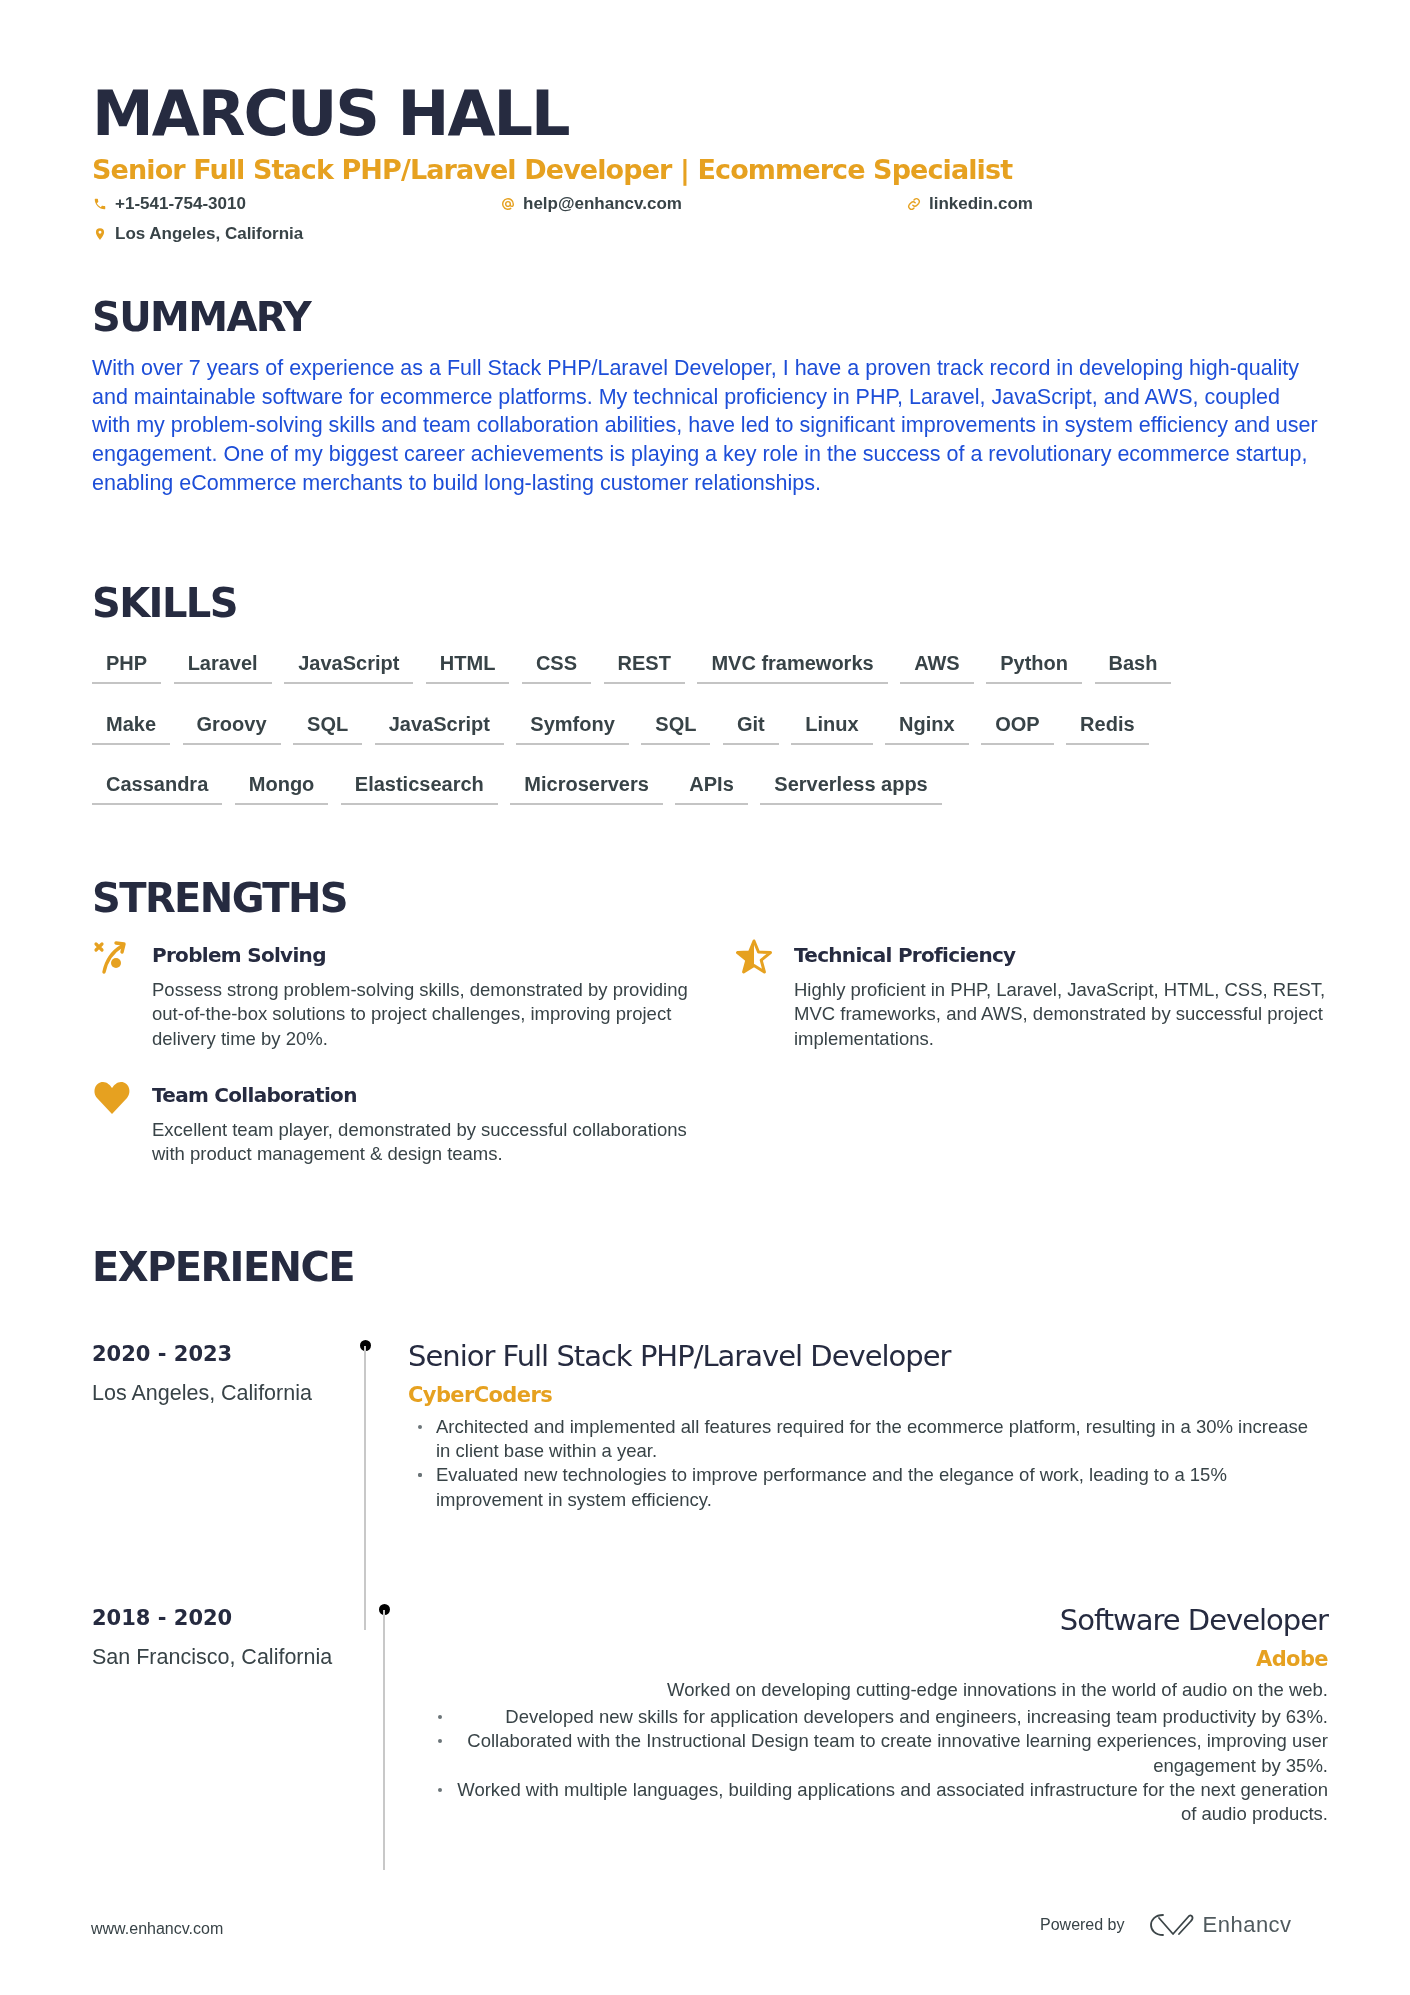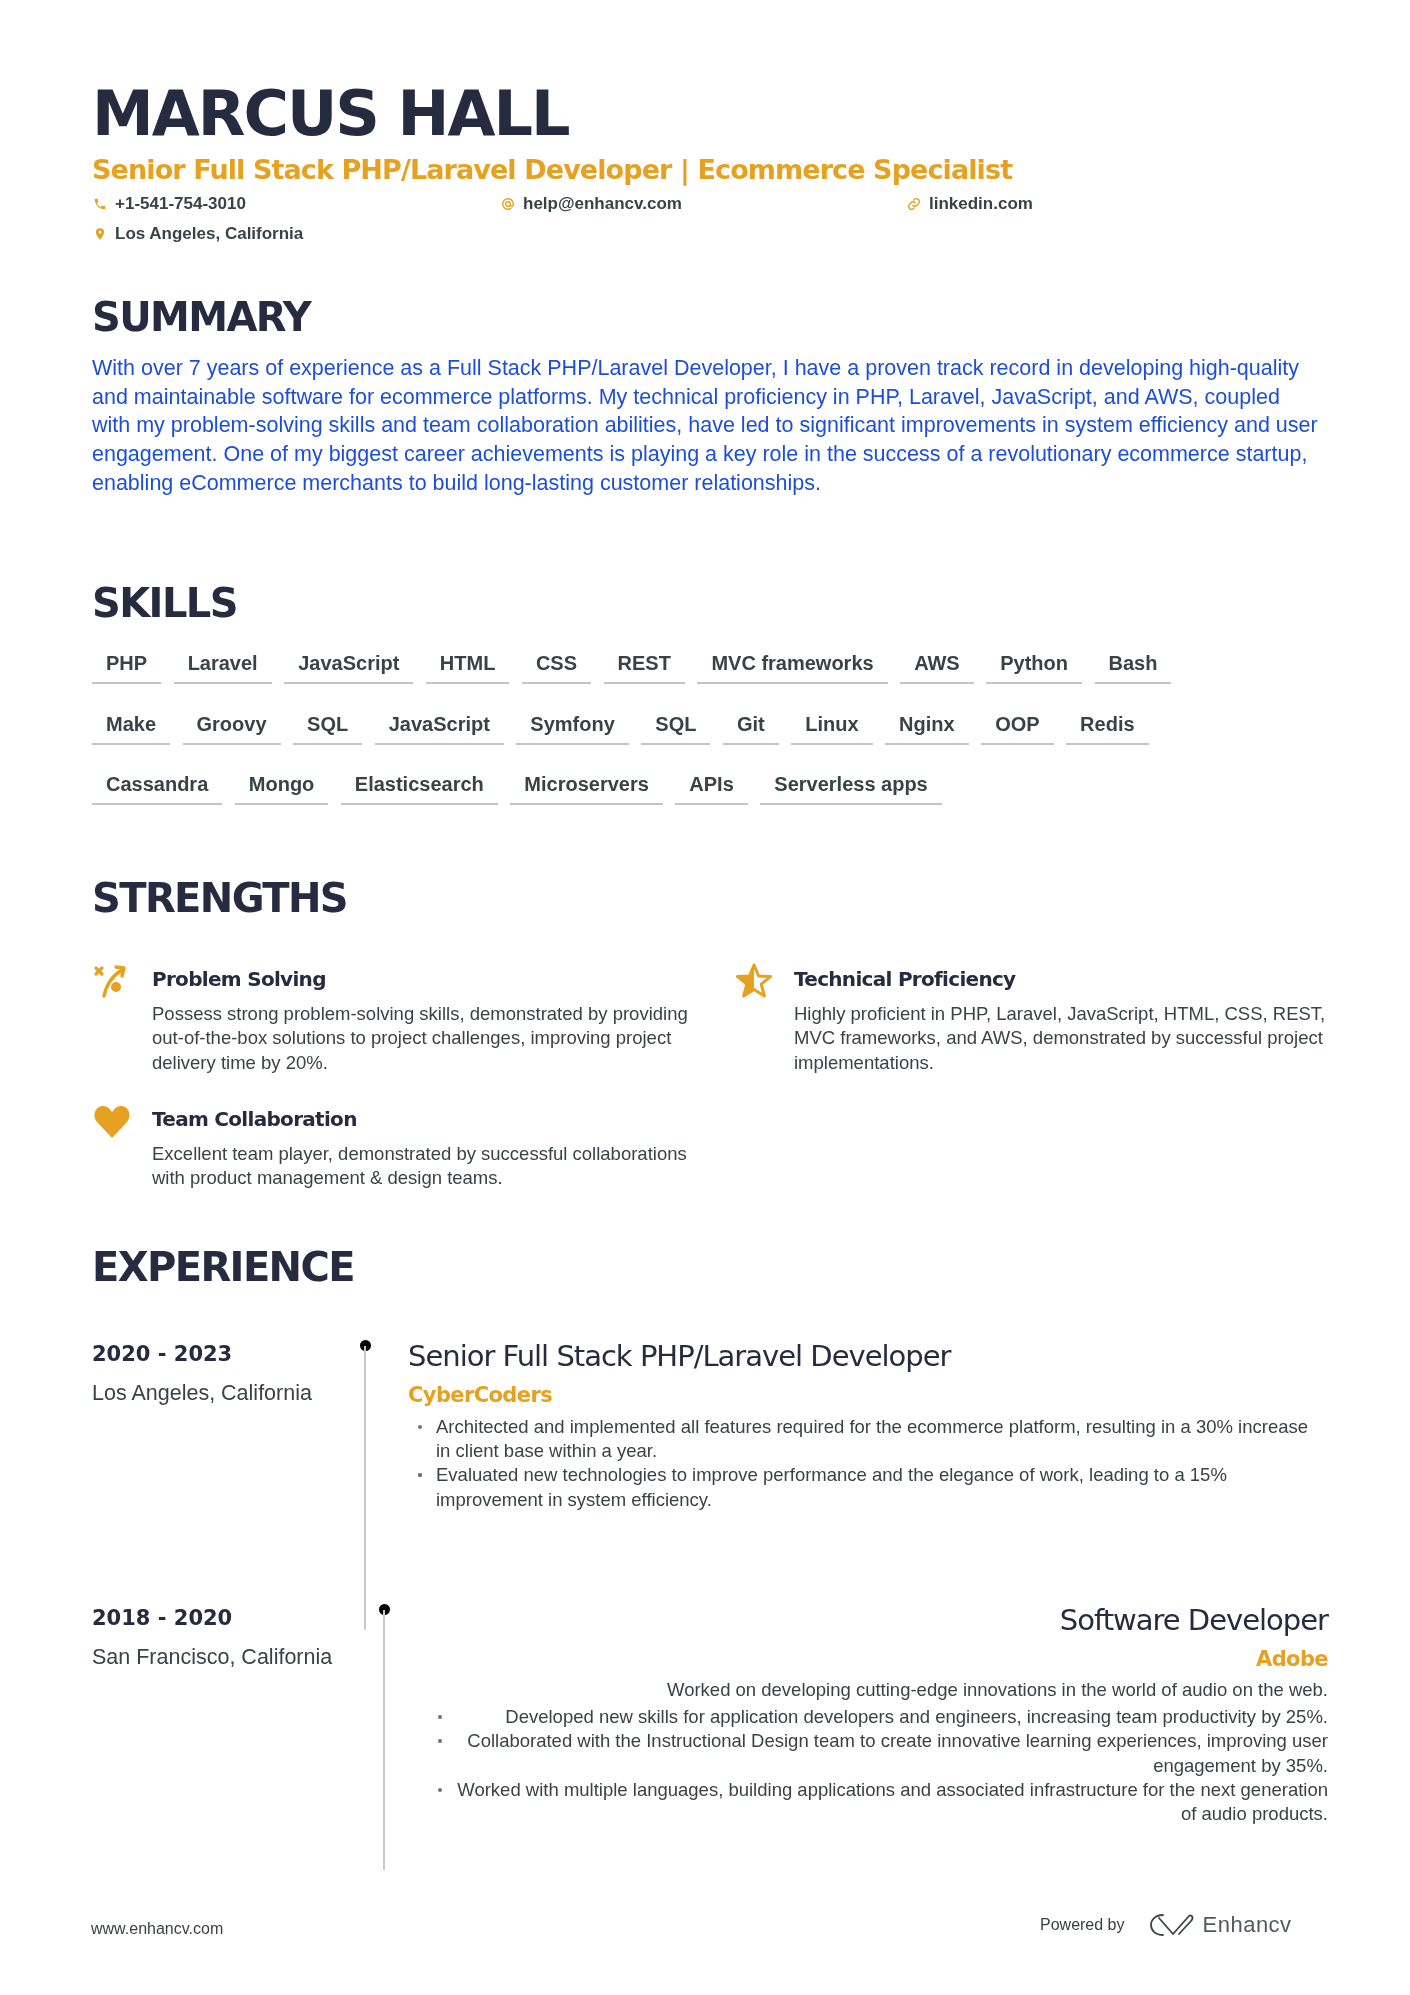--- a/index.html
+++ b/index.html
@@ -49,21 +49,21 @@
   .skills { position: absolute; left: 0; top: 644px; width: 1240px; }
   .skill-row { display: flex; height: 40px; margin-bottom: 20.5px; }
   .skill {
     padding: 0 14px; margin-right: 12.5px;
     font-size: 20px; font-weight: bold; color: #384347;
     line-height: 38px; height: 40px;
     border-bottom: 2px solid #c4c4c4; white-space: nowrap;
   }
 
   
-  .strength { position: absolute; margin-top: 24px; }
+  .strength { position: absolute; }
   .strength .s-icon { position: absolute; left: 0; top: 0; width: 40px; height: 40px; }
   .strength .s-title {
     position: absolute; left: 60px; top: 2px;
     font-family: "DejaVu Sans", sans-serif;
     font-weight: bold; font-size: 20px; letter-spacing: -0.7px; color: #262b40;
     white-space: nowrap; line-height: 30px;
   }
   .strength .s-desc {
     position: absolute; left: 60px; top: 40px; width: 560px;
     font-size: 18.5px; line-height: 24.4px; color: #384347;
@@ -256,21 +256,21 @@
   <div class="exp" style="top:1604px; width:1230px; height:280px;text-align:right;">
     <span class="dates">2018 - 2020</span>
     <span class="loc">San Francisco, California</span>
     <span class="dot" style="left:287px; top:0px;"></span>
     <span class="line" style="left:291px; top:6px; height:260px;"></span>
     <div class="body" style="left:336px; top:-4px;">
       <div class="role">Software Developer</div>
       <div class="company">Adobe</div>
       <div class="desc">Worked on developing cutting-edge innovations in the world of audio on the web.</div>
       <ul>
-        <li><span class="bullet"></span><span>Developed new skills for application developers and engineers, increasing team productivity by 25%.</span></li>
+        <li><span class="bullet"></span><span>Developed new skills for application developers and engineers, increasing team productivity by 63%.</span></li>
         <li><span class="bullet"></span><span>Collaborated with the Instructional Design team to create innovative learning experiences, improving user engagement by 35%.</span></li>
         <li><span class="bullet"></span><span>Worked with multiple languages, building applications and associated infrastructure for the next generation of audio products.</span></li>
       </ul>
     </div>
   </div>
 
 </div>
 
 <div class="footer-left">www.enhancv.com</div>
 <div class="footer-right">

